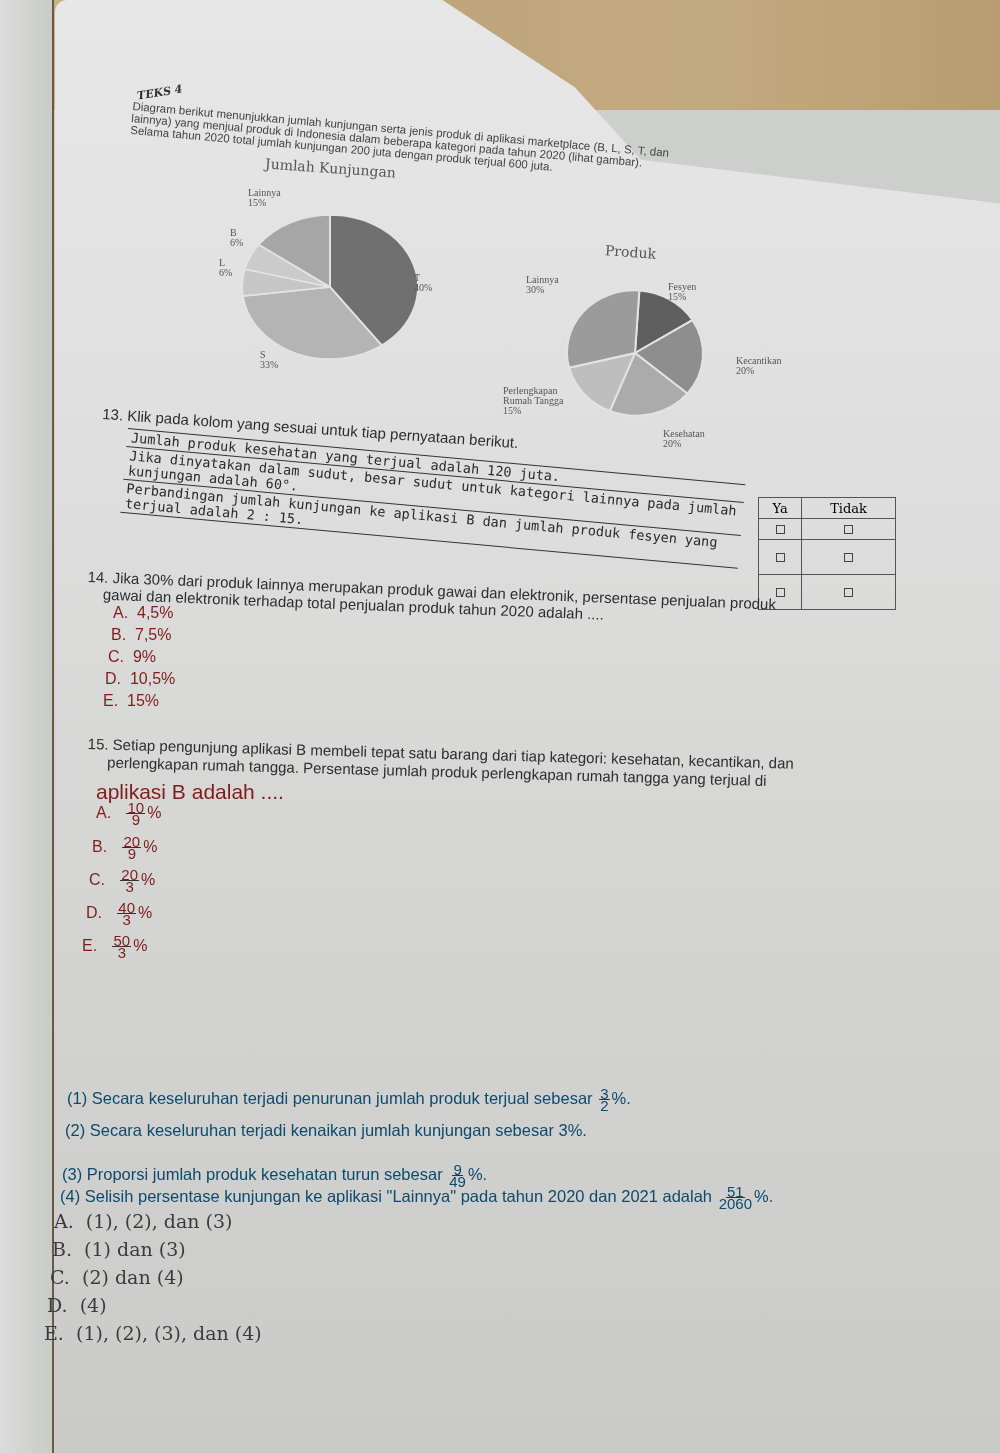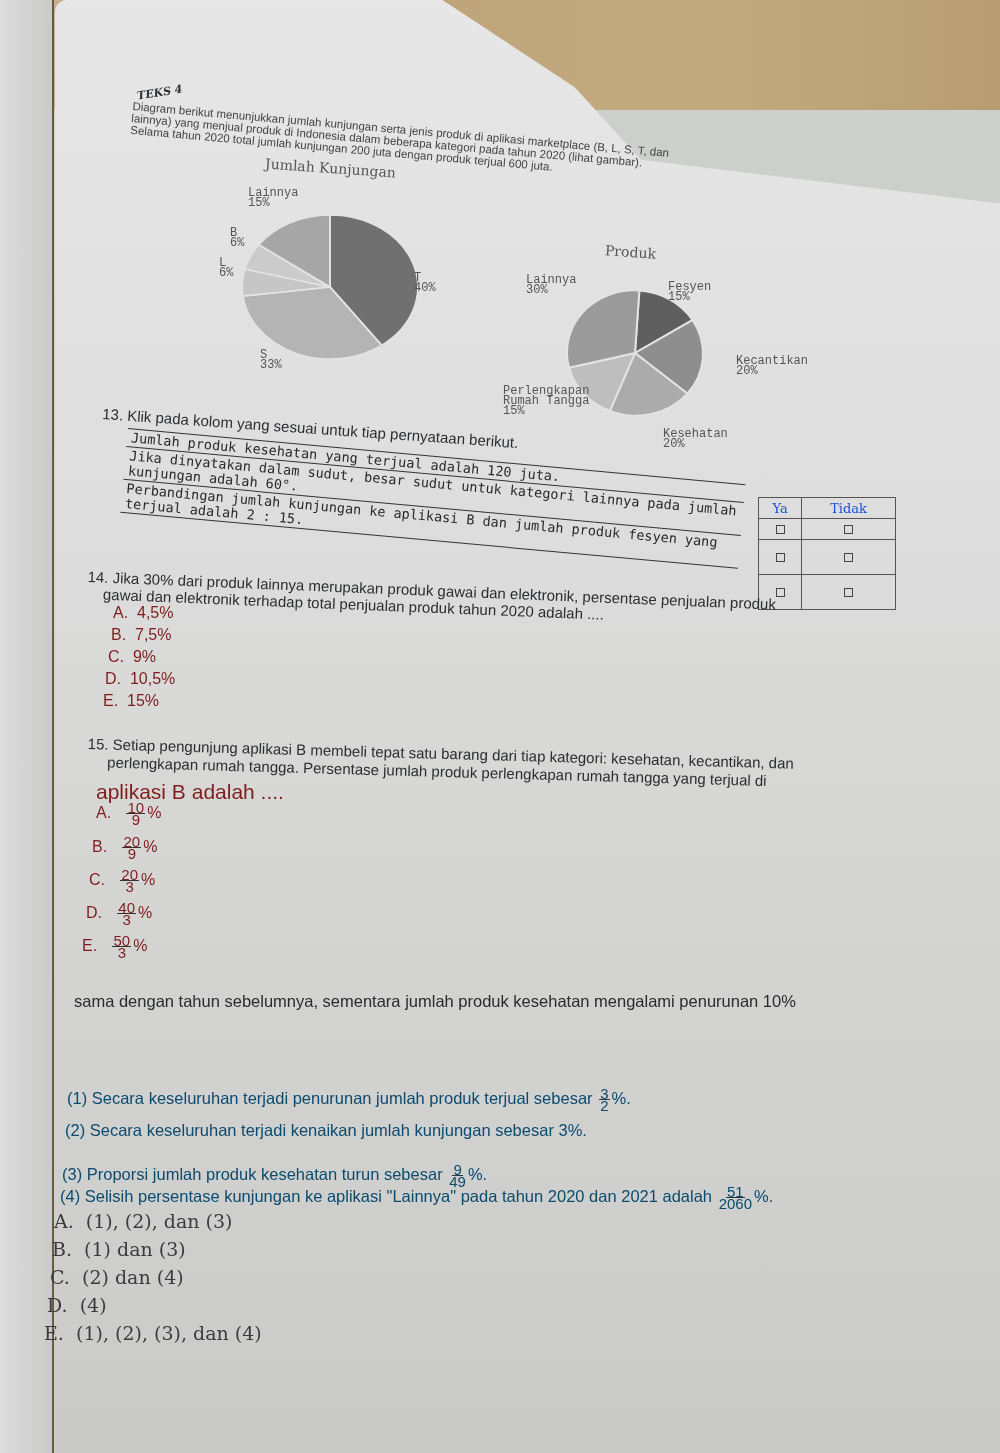--- a/index.html
+++ b/index.html
@@ -27,35 +27,35 @@
   }
 
   .teks { position:absolute; left:137px; top:86px; font-size:11px; font-style:italic; font-weight:bold; transform:rotate(-9deg); }
   .intro {
     position:absolute; left:133px; top:100px; width:720px;
     font-family:"Liberation Sans", sans-serif; font-size:11.5px; line-height:12px; color:#444;
     transform:rotate(5deg); transform-origin:left top;
   }
 
   .chart-title { position:absolute; font-size:14px; color:#555; }
-  .pie-label { position:absolute; font-family:Liberation Mono, monospace; font-size:12px; color:#555; line-height:10px; }
+  .pie-label { position:absolute; font-family:Liberation Serif, serif; font-size:10px; color:#555; line-height:10px; }
 
   .q { position:absolute; font-family:"Liberation Sans", sans-serif; color:#2c2d30; }
   .q13-head { left:103px; top:405px; font-size:15px; transform:rotate(4deg); transform-origin:left top; }
 
   .table13 {
     position:absolute; left:128px; top:428px; width:620px;
     transform:rotate(5.2deg); transform-origin:left top;
     font-family:"DejaVu Sans Mono", monospace; font-size:13.5px; color:#2a2a2a;
   }
   .table13 .row { border-top:1.5px solid #333; padding:1px 4px; line-height:15px; }
   .table13 .row:last-child { border-bottom:1.5px solid #333; }
 
   .yn { position:absolute; left:758px; top:497px; width:138px; border-collapse:collapse;
-        font-family:"DejaVu Serif", serif; font-size:13px; color:#1d4ed8; }
+        font-family:"DejaVu Serif", serif; font-size:13px; color:#000000; }
   .yn td { border:1.2px solid #555; text-align:center; height:18px; }
   .yn tr.tall td { height:32px; }
   .box { display:inline-block; width:7px; height:7px; border:1px solid #444; }
 
   .q14 { left:88px; top:568px; font-size:15px; width:820px; line-height:17px; transform:rotate(2.3deg); transform-origin:left top; }
   .opt { position:absolute; font-family:"Liberation Sans", sans-serif; font-size:16px; color:#7f1d1d; }
 
   .q15 { left:88px; top:735px; width:830px; font-family:"Liberation Sans", sans-serif; font-size:15px; line-height:18px; transform:rotate(1.6deg); transform-origin:left top; }
   .frac { display:inline-flex; flex-direction:column; align-items:center; vertical-align:middle; font-size:15px; line-height:11px; margin:0 2px; }
   .frac .num { border-bottom:1px solid #333; padding:0 1px; }
@@ -214,21 +214,20 @@
 <div class="opt" style="left:86px;top:902px;"><span>D.</span>&nbsp;&nbsp;&nbsp;<span class="frac">
       <span class="num">40</span>
       <span>3</span>
     </span><span>%</span></div>
 <div class="opt" style="left:82px;top:935px;"><span>E.</span>&nbsp;&nbsp;&nbsp;<span class="frac">
       <span class="num">50</span>
       <span>3</span>
     </span><span>%</span></div>
 
 <div class="q q16">
-  <div style="padding-left:0px">sama dengan tahun sebelumnya, sementara jumlah produk kesehatan mengalami penurunan 10%</div>
 </div>
 <div class="stmt" style="left:67px;top:1088px;"><span>(1)</span>&nbsp;<span>Secara keseluruhan terjadi penurunan jumlah produk terjual sebesar</span> <span class="frac">
       <span class="num">3</span>
       <span>2</span>
     </span><span>%.</span></div>
 <div class="stmt" style="left:65px;top:1121px;"><span>(2)</span>&nbsp;<span>Secara keseluruhan terjadi kenaikan jumlah kunjungan sebesar 3%.</span></div>
 <div class="stmt" style="left:62px;top:1152px;margin-top:12px;"><span>(3)</span>&nbsp;<span>Proporsi jumlah produk kesehatan turun sebesar</span> <span class="frac">
       <span class="num">9</span>
       <span>49</span>
     </span><span>%.</span></div>

